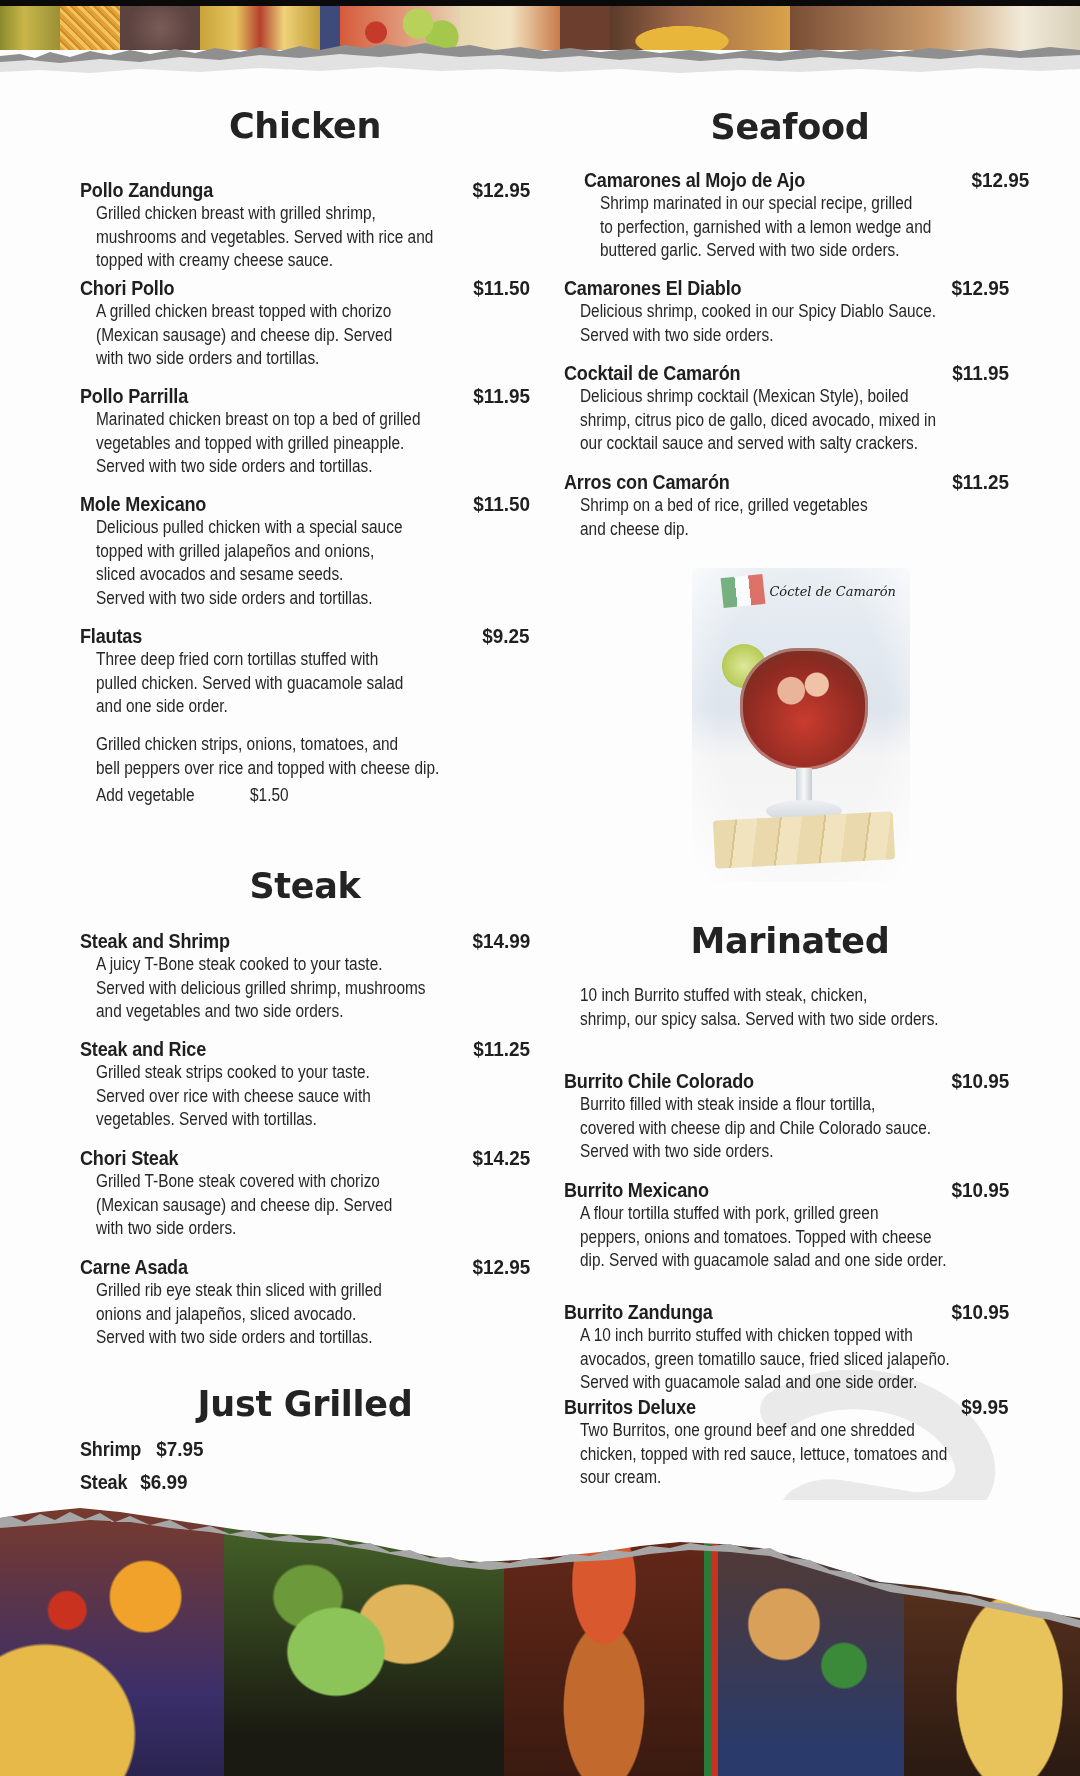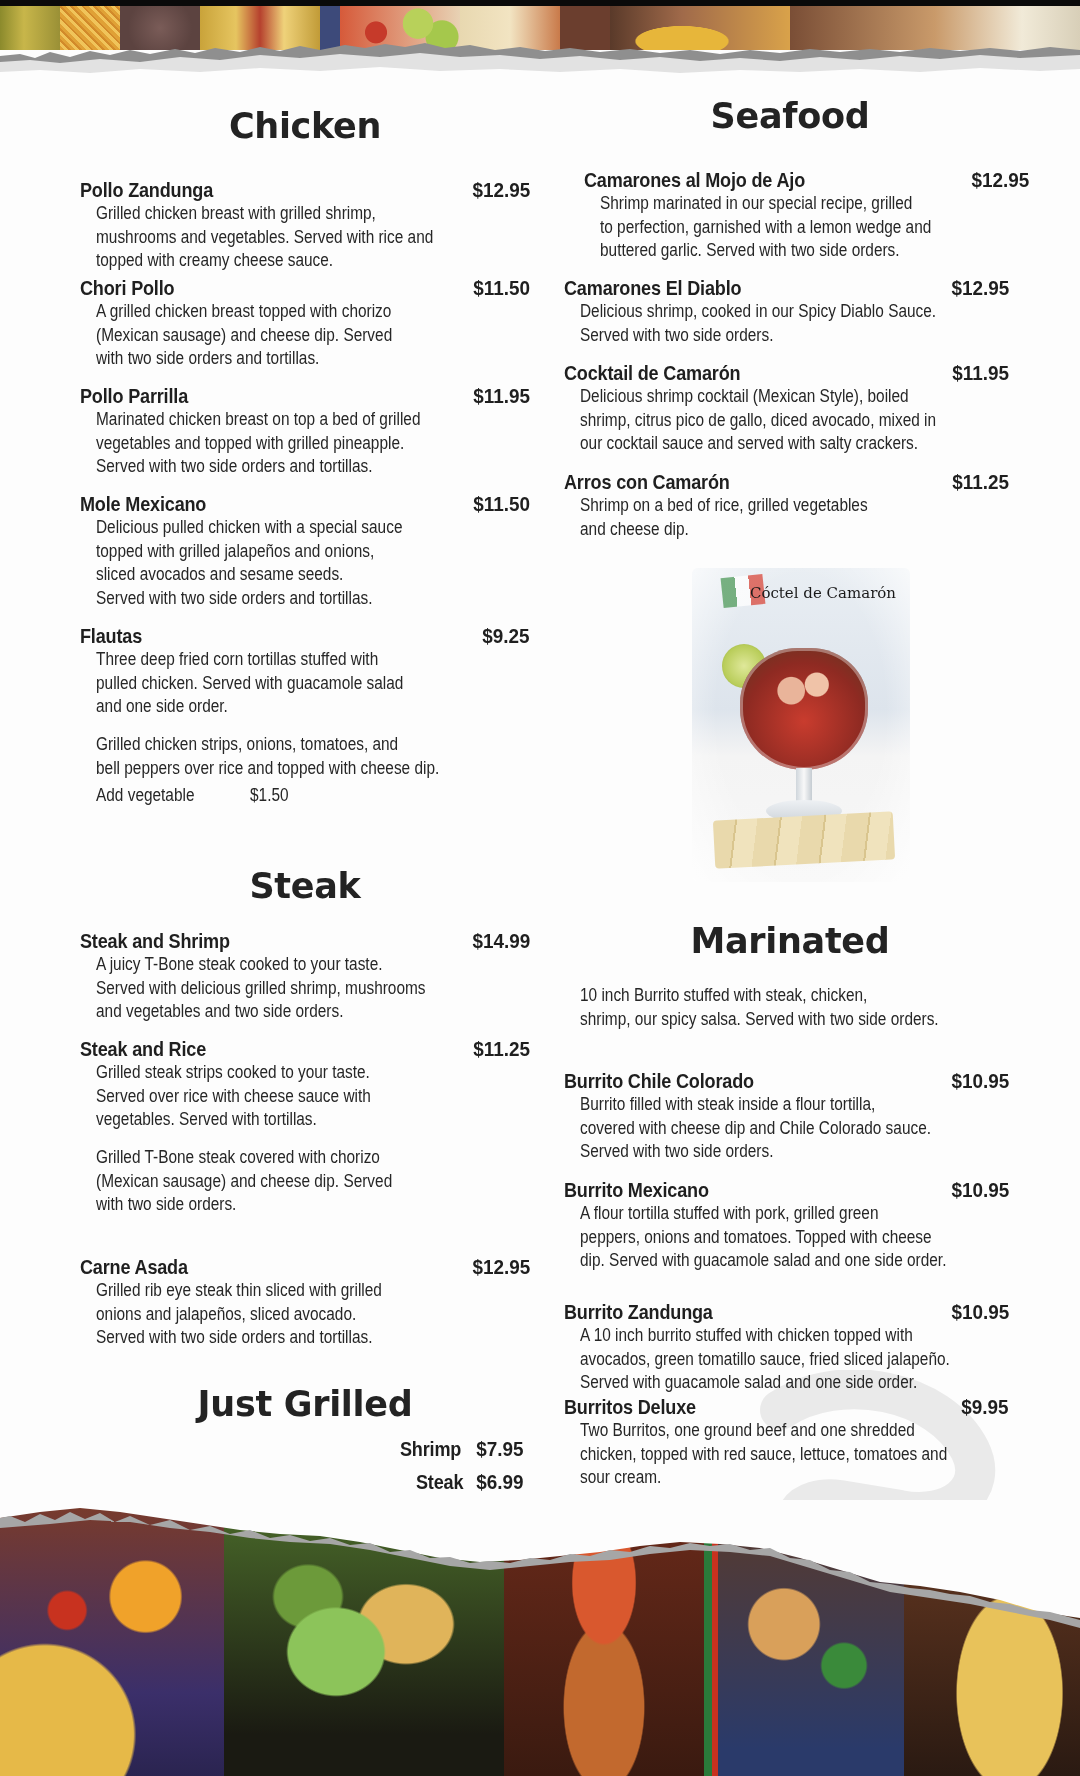--- a/index.html
+++ b/index.html
@@ -30,27 +30,27 @@
   .item-name { font-family: "Liberation Sans", sans-serif; font-weight: bold; font-size: 21px; color: #1f1f1f; transform: scaleX(0.86); transform-origin: left; white-space: nowrap; letter-spacing: -0.2px; }
   .item-price { font-family: "Liberation Sans", sans-serif; font-weight: bold; font-size: 21px; color: #1f1f1f; transform: scaleX(0.9); transform-origin: right; white-space: nowrap; }
   .item-desc { margin-left: 16px; font-size: 17.5px; line-height: 23.6px; color: #262626; transform: scaleX(0.88); transform-origin: left; width: 480px; }
   .desc-line { display: block; white-space: nowrap; }
   .addon { margin-left: 16px; margin-top: 5px; font-size: 17.5px; color: #262626; display: flex; transform: scaleX(0.88); transform-origin: left; }
   .addon span:first-child { width: 175px; }
 
   .left { left: 80px; }
   .right { left: 564px; }
 
-  .grilled-row { position: absolute; left: 80px; width: 444px; display: flex; justify-content: flex-end; }
+  .grilled-row { position: absolute; left: 80px; width: 444px; display: flex; justify-content: flex-start; }
 
   
   .photo { position: absolute; left: 692px; top: 568px; width: 218px; height: 314px; border-radius: 6px; overflow: hidden;
     background: radial-gradient(ellipse at 50% 45%, rgba(255,255,255,0) 55%, rgba(255,255,255,0.85) 100%), linear-gradient(180deg,#e9eef3 0%,#dde4ec 45%,#f4f4f4 60%,#f7f7f7 100%); }
   .photo-flag { position: absolute; left: 30px; top: 8px; width: 42px; height: 30px; background: linear-gradient(90deg,#4f9a5a 0 33%,#fff 33% 66%,#d9483b 66%); opacity: .75; transform: rotate(-6deg); }
-  .photo-caption { position: absolute; right: 14px; top: 16px; font-family: "DejaVu Serif", serif; font-size: 15px; color: #1a1a1a; }
+  .photo-caption { position: absolute; right: 14px; top: 16px; font-family: "DejaVu Serif", serif; font-style: italic; font-size: 13px; color: #1a1a1a; }
   .glass-bowl { position: absolute; left: 48px; top: 80px; width: 128px; height: 122px; border-radius: 45% 45% 50% 50%; background: radial-gradient(circle at 40% 35%, #e9b49a 0 12%, transparent 13%), radial-gradient(circle at 60% 30%, #f0c3a8 0 10%, transparent 11%), radial-gradient(circle at 50% 60%, #c93c2e, #8e2a22 60%, #5e3a22); box-shadow: inset 0 0 0 3px rgba(255,255,255,.35); }
   .lime { position: absolute; left: 30px; top: 76px; width: 44px; height: 44px; border-radius: 50%; background: radial-gradient(circle,#dfe89a,#b9cd5a 65%,#7e9a36); }
   .glass-stem { position: absolute; left: 104px; top: 200px; width: 16px; height: 36px; background: linear-gradient(90deg,#cfd6dc,#f8f8f8,#c5ccd2); }
   .glass-base { position: absolute; left: 74px; top: 232px; width: 76px; height: 22px; border-radius: 50%; background: linear-gradient(180deg,#eef1f4,#cfd5db); }
   .crackers { position: absolute; left: 22px; top: 248px; width: 180px; height: 48px; background: repeating-linear-gradient(100deg,#e9d9ac 0 22px,#d9c58e 22px 24px,#f0e3bd 24px 44px); border-radius: 4px; transform: rotate(-3deg); }
 
   
   .footnote { position: absolute; left: 570px; top: 1538px; width: 440px; text-align: center; font-style: italic; font-size: 12.5px; line-height: 16px; color: #333; transform: scaleX(0.86); transform-origin: center; }
 
   
@@ -188,20 +188,24 @@
       <span class="item-price">$11.25</span>
     </div>
   <div class="item-desc">
     <span class="desc-line">Grilled steak strips cooked to your taste.</span>
     <span class="desc-line">Served over rice with cheese sauce with</span>
     <span class="desc-line">vegetables. Served with tortillas.</span>
   </div>
 </div>
 
 <div class="item left" style="top:1146px;">
+  <div class="item-head">
+      <span class="item-name">Chori Steak</span>
+      <span class="item-price">$14.25</span>
+    </div>
   <div class="item-desc">
     <span class="desc-line">Grilled T-Bone steak covered with chorizo</span>
     <span class="desc-line">(Mexican sausage) and cheese dip. Served</span>
     <span class="desc-line">with two side orders.</span>
   </div>
 </div>
 
 <div class="item left" style="top:1255px;">
   <div class="item-head">
       <span class="item-name">Carne Asada</span>
@@ -222,21 +226,21 @@
 </div>
 <div class="grilled-row" style="top:1470px;">
   <span class="item-name">Steak</span>
   <span class="item-price">$6.99</span>
 </div>
 <div class="grilled-row" style="top:1503px;">
   <span class="item-name">Chicken</span>
   <span class="item-price">$5.99</span>
 </div>
 
-<div class="section-title" style="left:560px; top:96px;">Seafood</div>
+<div class="section-title" style="left:560px; top:107px;">Seafood</div>
 
 <div class="item right" style="top:168px; width:445px;margin-left:20px;">
   <div class="item-head">
       <span class="item-name">Camarones al Mojo de Ajo</span>
       <span class="item-price">$12.95</span>
     </div>
   <div class="item-desc">
     <span class="desc-line">Shrimp marinated in our special recipe, grilled</span>
     <span class="desc-line">to perfection, garnished with a lemon wedge and</span>
     <span class="desc-line">buttered garlic. Served with two side orders.</span>

